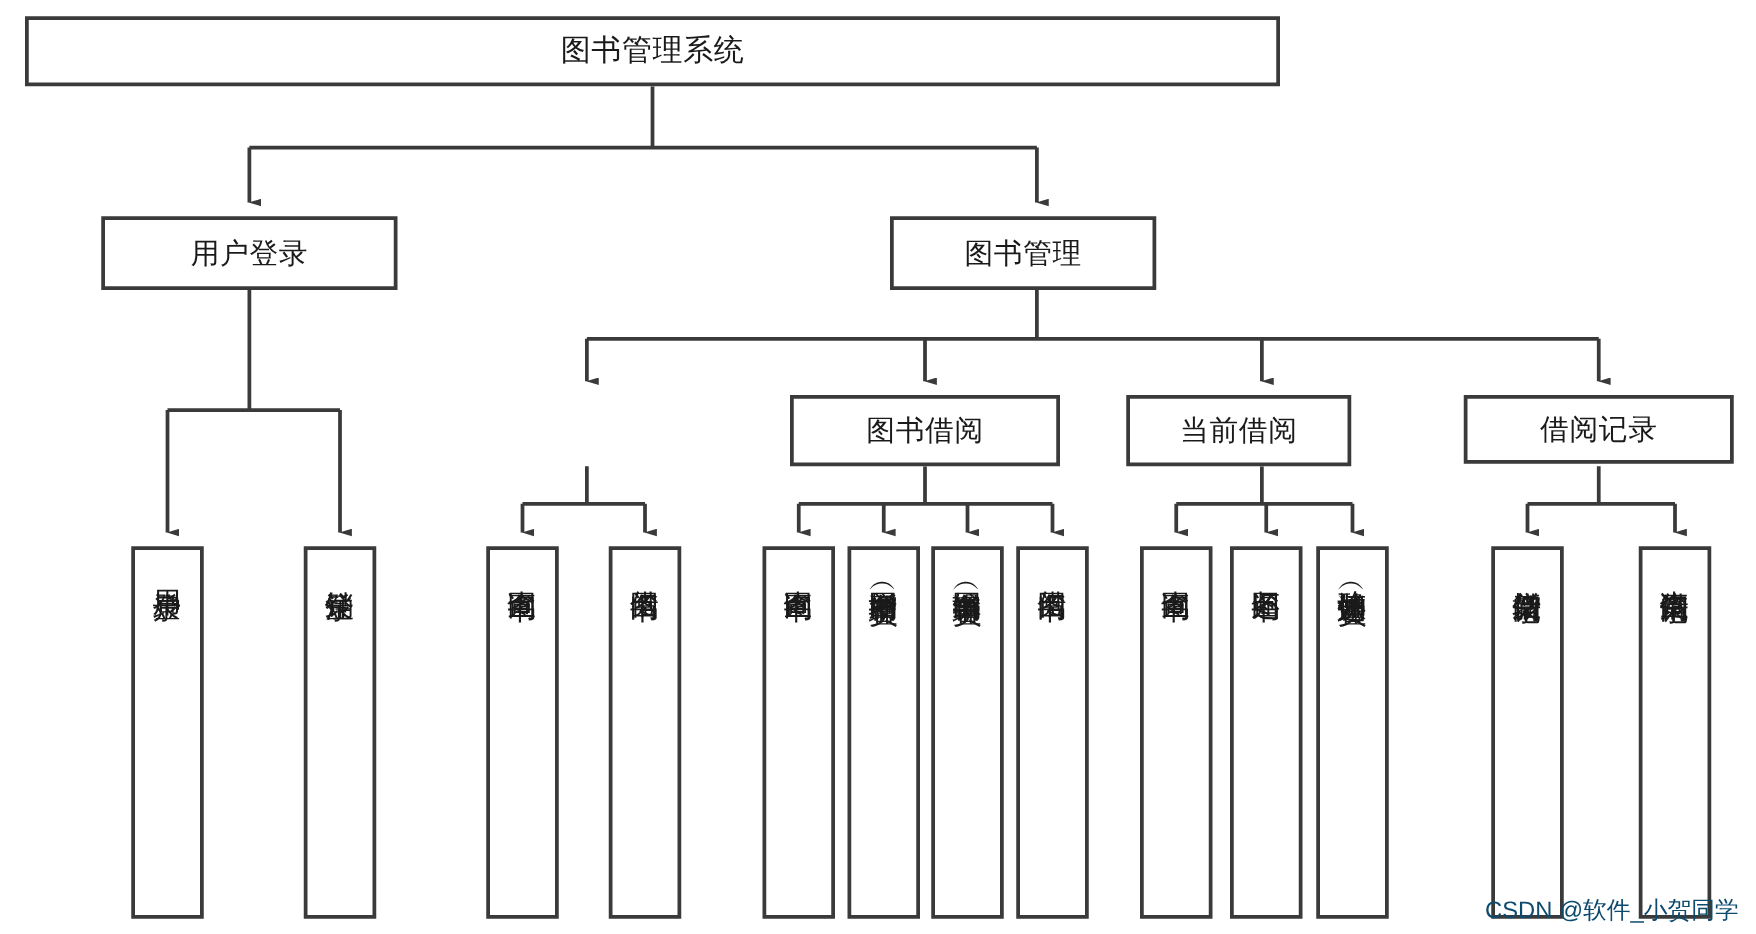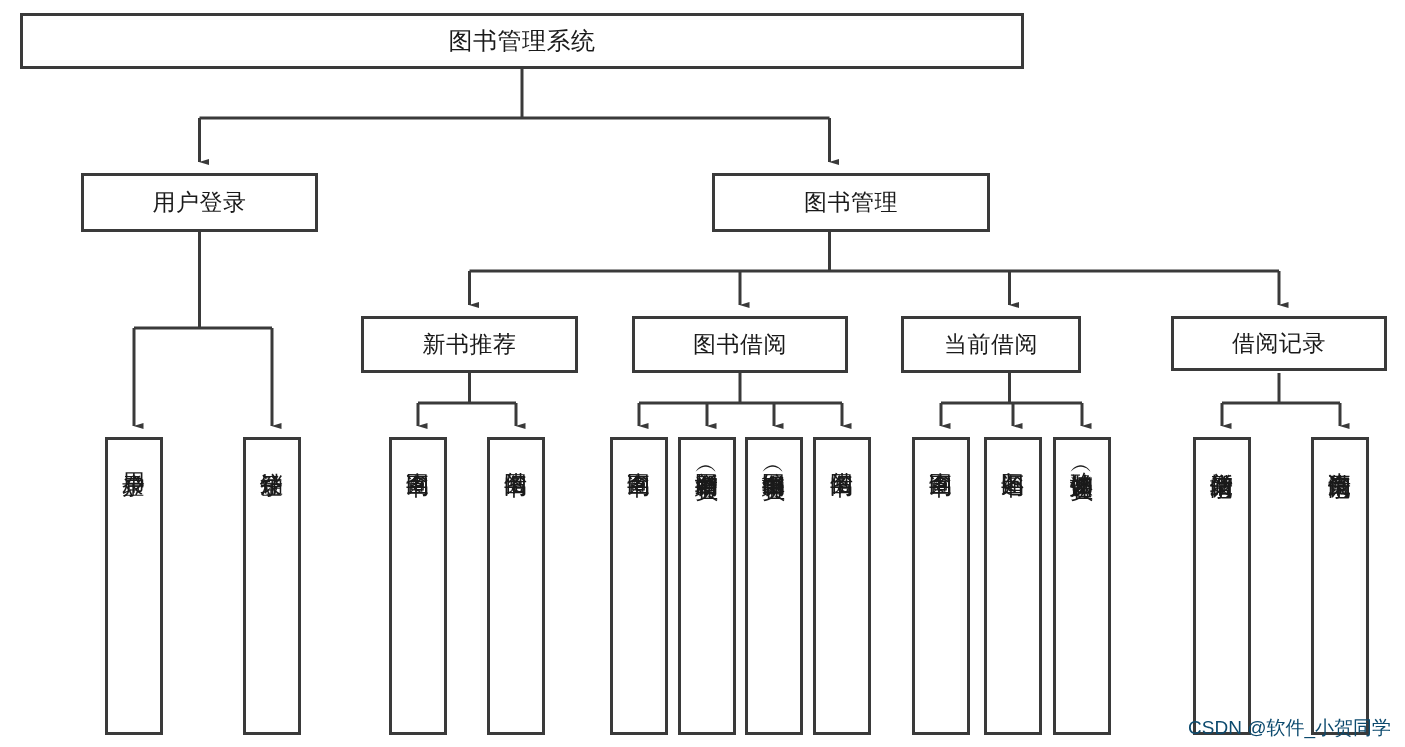--- a/index.html
+++ b/index.html
@@ -122,27 +122,24 @@
   </svg>
 
   <div class="node root" style="left: 20px; top: 13px; width: 1004px; height: 56px;">
     <span class="lbl">图书管理系统</span>
   </div>
 
   <div class="node h" style="left: 81px; top: 173px; width: 237px; height: 59px;">
     <span class="lbl">用户登录</span>
   </div>
 
-  <div class="node h" style="left: 712px; top: 173px; width: 278px; height: 59px;">
+  <div class="node h" style="left: 712px; top: 173px; width: 213px; height: 59px;">
     <span class="lbl">图书管理</span>
   </div>
 
-  <div class="node h" style="left: 361px; top: 316px; width: 217px; height: 57px;">
-    <span class="lbl">新书推荐</span>
-  </div>
 
   <div class="node h" style="left: 632px; top: 316px; width: 216px; height: 57px;">
     <span class="lbl">图书借阅</span>
   </div>
 
   <div class="node h" style="left: 901px; top: 316px; width: 180px; height: 57px;">
     <span class="lbl">当前借阅</span>
   </div>
 
   <div class="node h" style="left: 1171px; top: 316px; width: 216px; height: 55px;">

